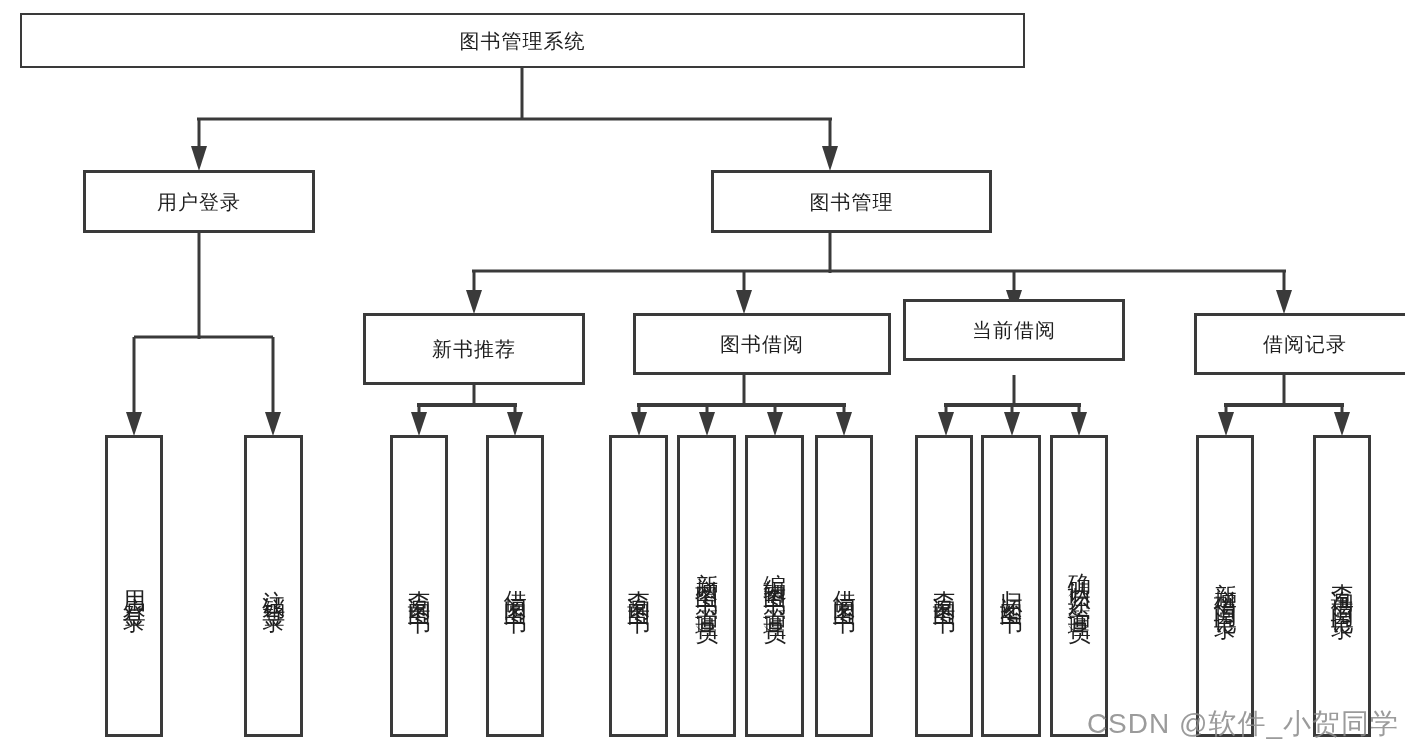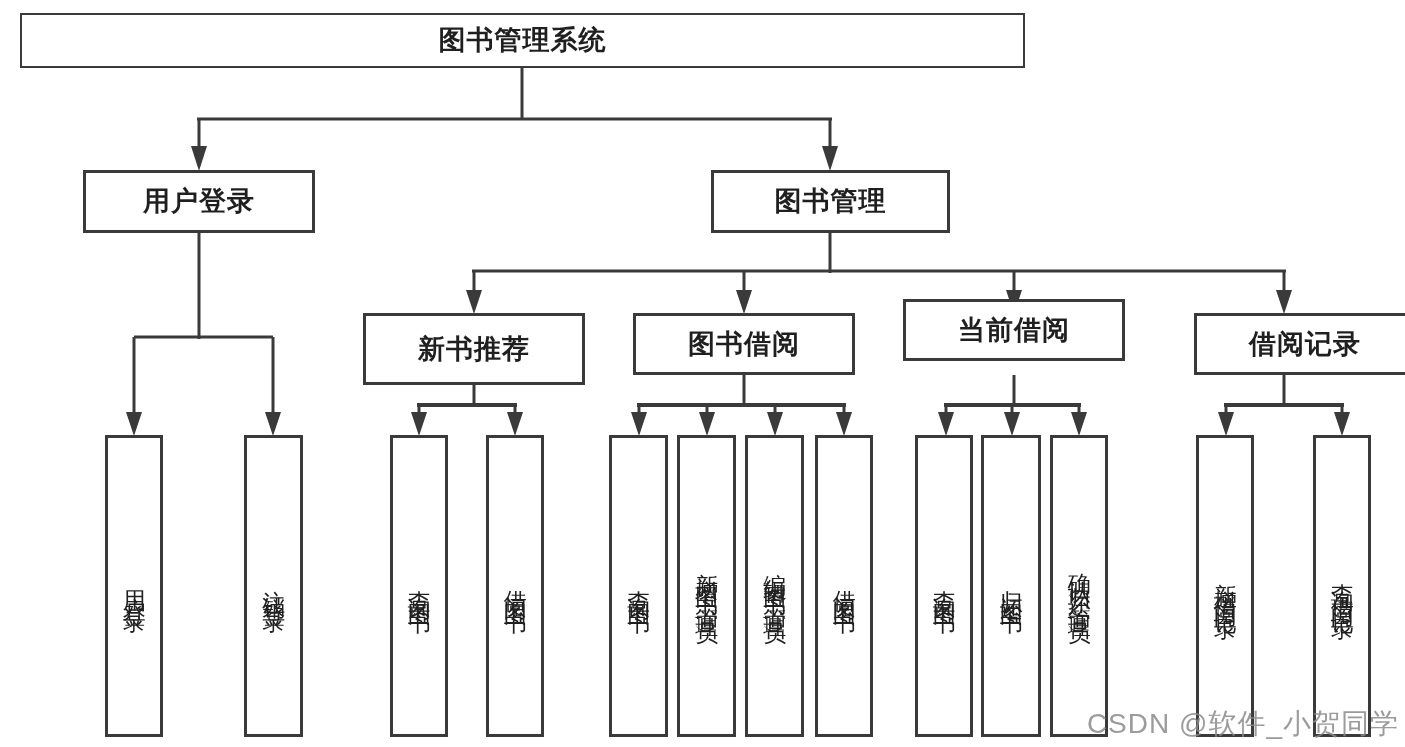--- a/index.html
+++ b/index.html
@@ -15,21 +15,21 @@
     position:absolute;
     box-sizing:border-box;
     background:#ffffff;
     border:3px solid #3a3a3a;
     display:flex;align-items:center;justify-content:center;
     color:#1f1f1f;
     z-index:2;
   }
   .node.root{border-width:2px;}
   .hlabel{
-    font-size:27px;font-weight:700;letter-spacing:1px;
+    font-size:20px;font-weight:400;letter-spacing:1px;
     white-space:nowrap;line-height:1;
   }
   .vnode .vlabel{
     writing-mode:vertical-rl;
     text-orientation:mixed;
     font-size:23px;font-weight:500;
     letter-spacing:7px;
     line-height:1.1;
     white-space:nowrap;
   }
@@ -127,28 +127,28 @@
     </g>
   </svg>
 
   <div class="node root" style="left:20px;top:13px;width:1005px;height:55px;">
     <span class="hlabel">图书管理系统</span>
   </div>
 
   <div class="node" style="left:83px;top:170px;width:232px;height:63px;">
     <span class="hlabel">用户登录</span>
   </div>
-  <div class="node" style="left:711px;top:170px;width:239px;height:63px;">
+  <div class="node" style="left:711px;top:170px;width:281px;height:63px;">
     <span class="hlabel">图书管理</span>
   </div>
 
   <div class="node" style="left:363px;top:313px;width:222px;height:72px;justify-content:center;">
     <span class="hlabel">新书推荐</span>
   </div>
-  <div class="node" style="left:633px;top:313px;width:222px;height:62px;text-align:right;">
+  <div class="node" style="left:633px;top:313px;width:258px;height:62px;text-align:right;">
     <span class="hlabel">图书借阅</span>
   </div>
   <div class="node" style="left:903px;top:299px;width:222px;height:62px;">
     <span class="hlabel">当前借阅</span>
   </div>
   <div class="node" style="left:1173px;top:313px;width:222px;height:62px;margin-left:21px;">
     <span class="hlabel">借阅记录</span>
   </div>
 
   <div class="node vnode" style="left:105px;top:435px;width:58px;height:302px;">

